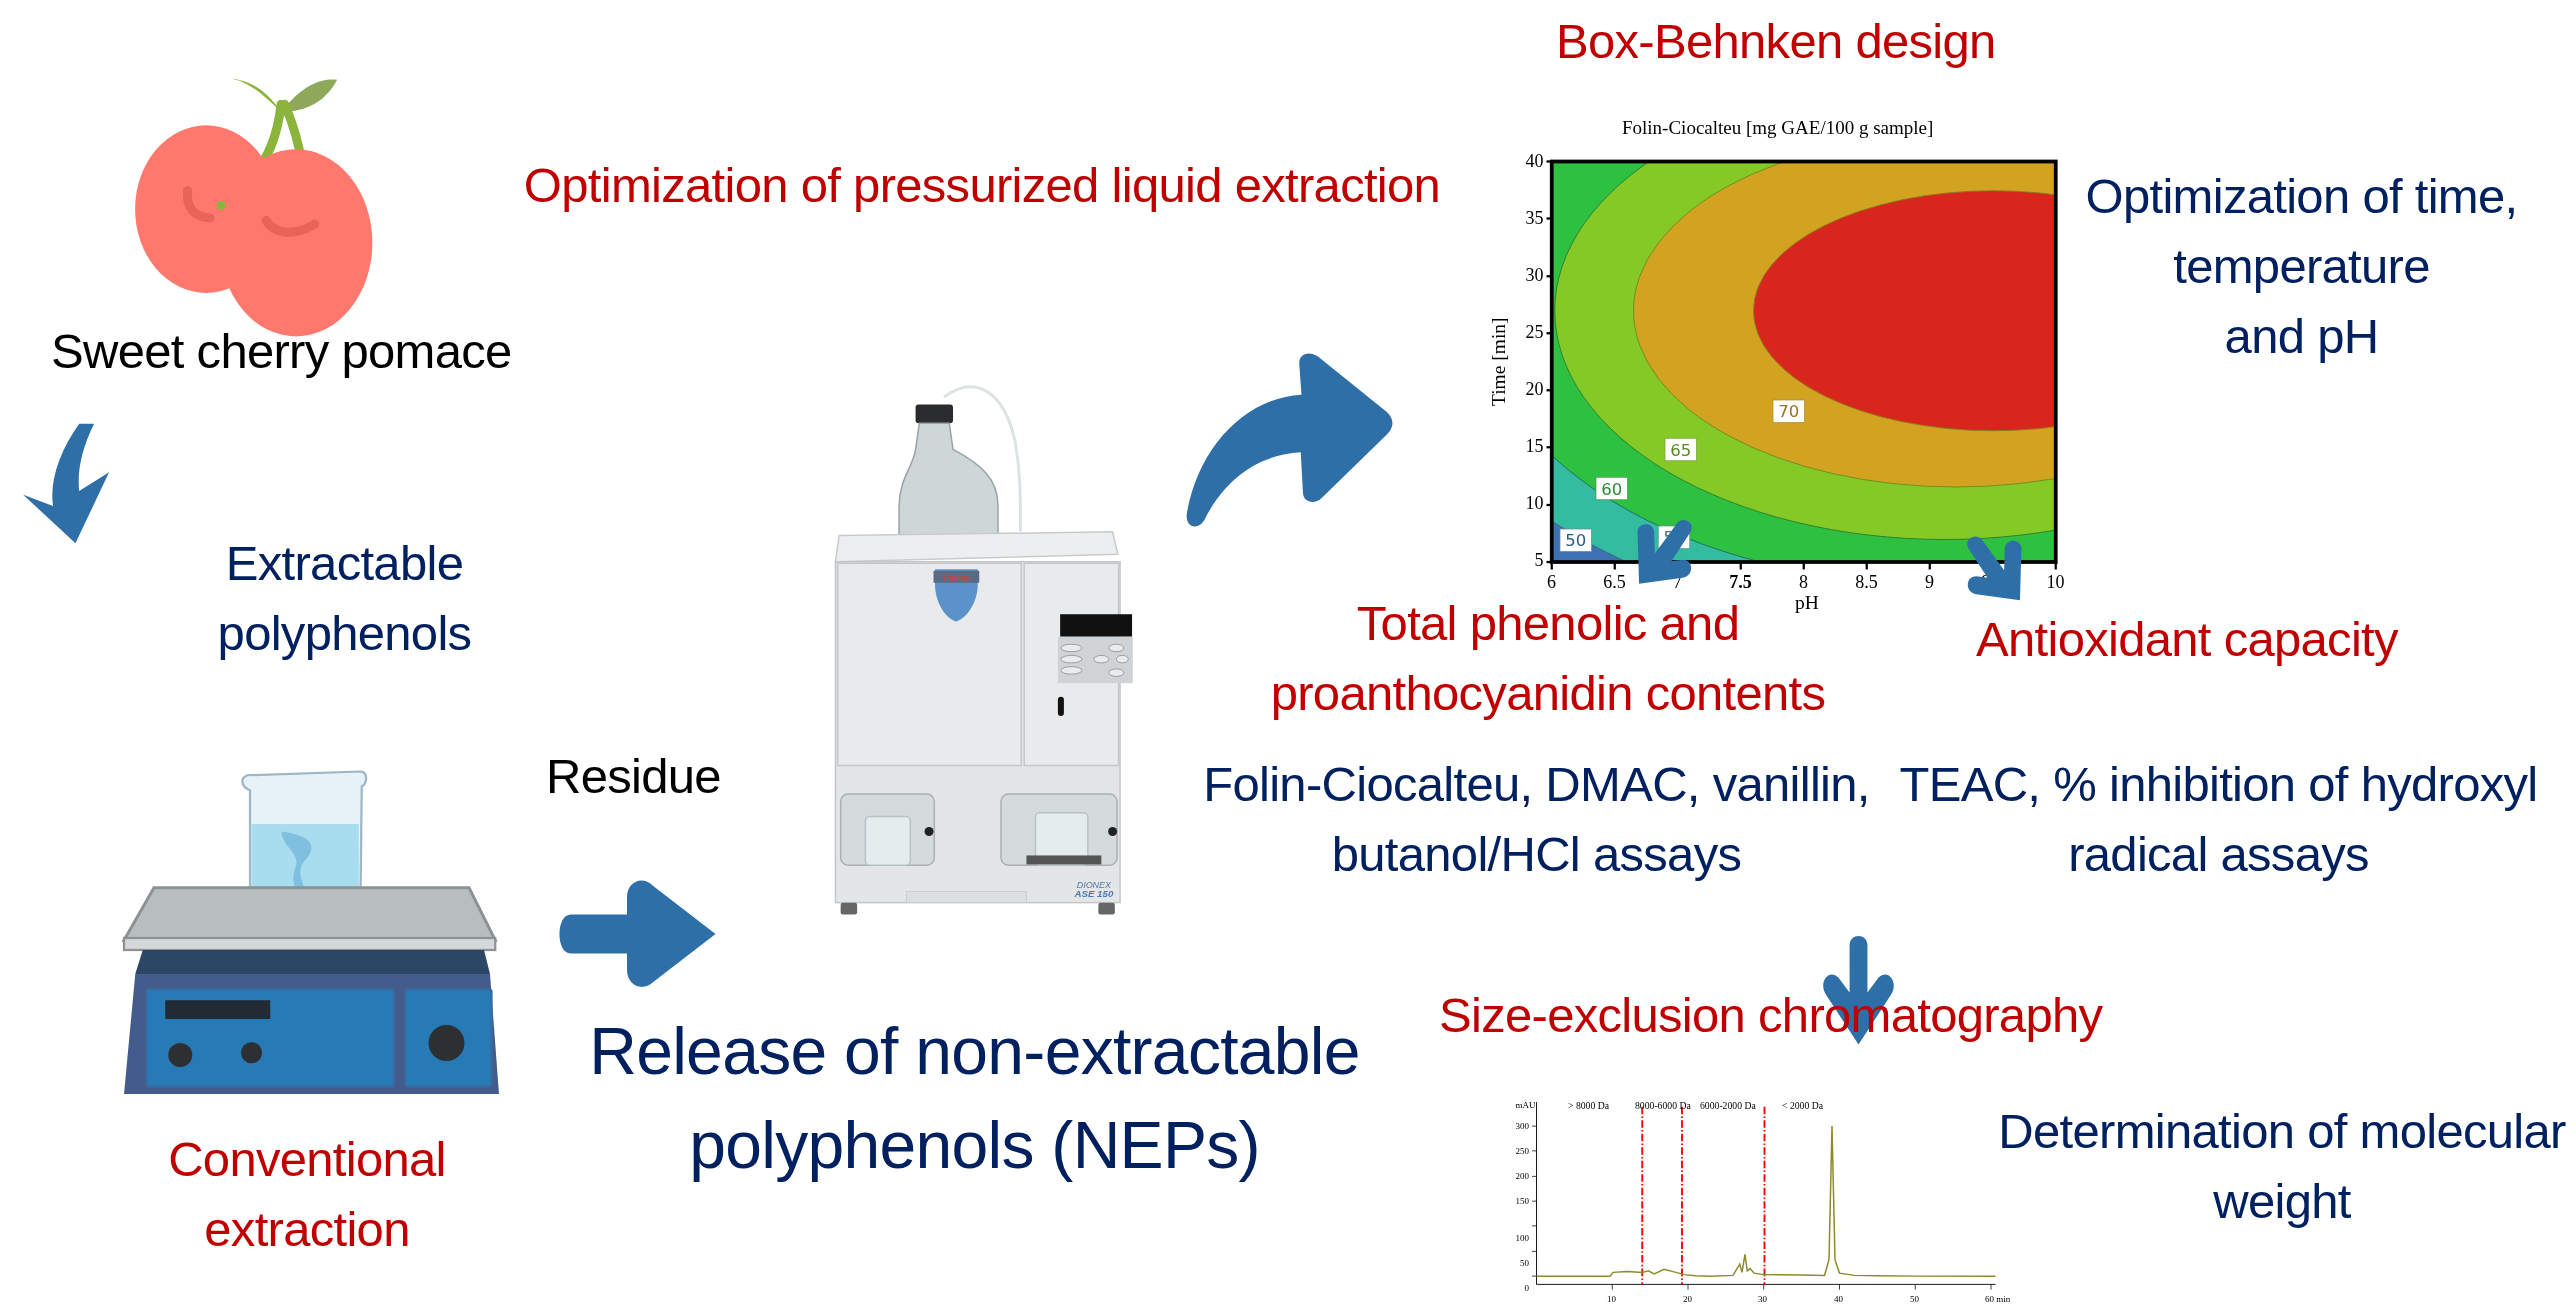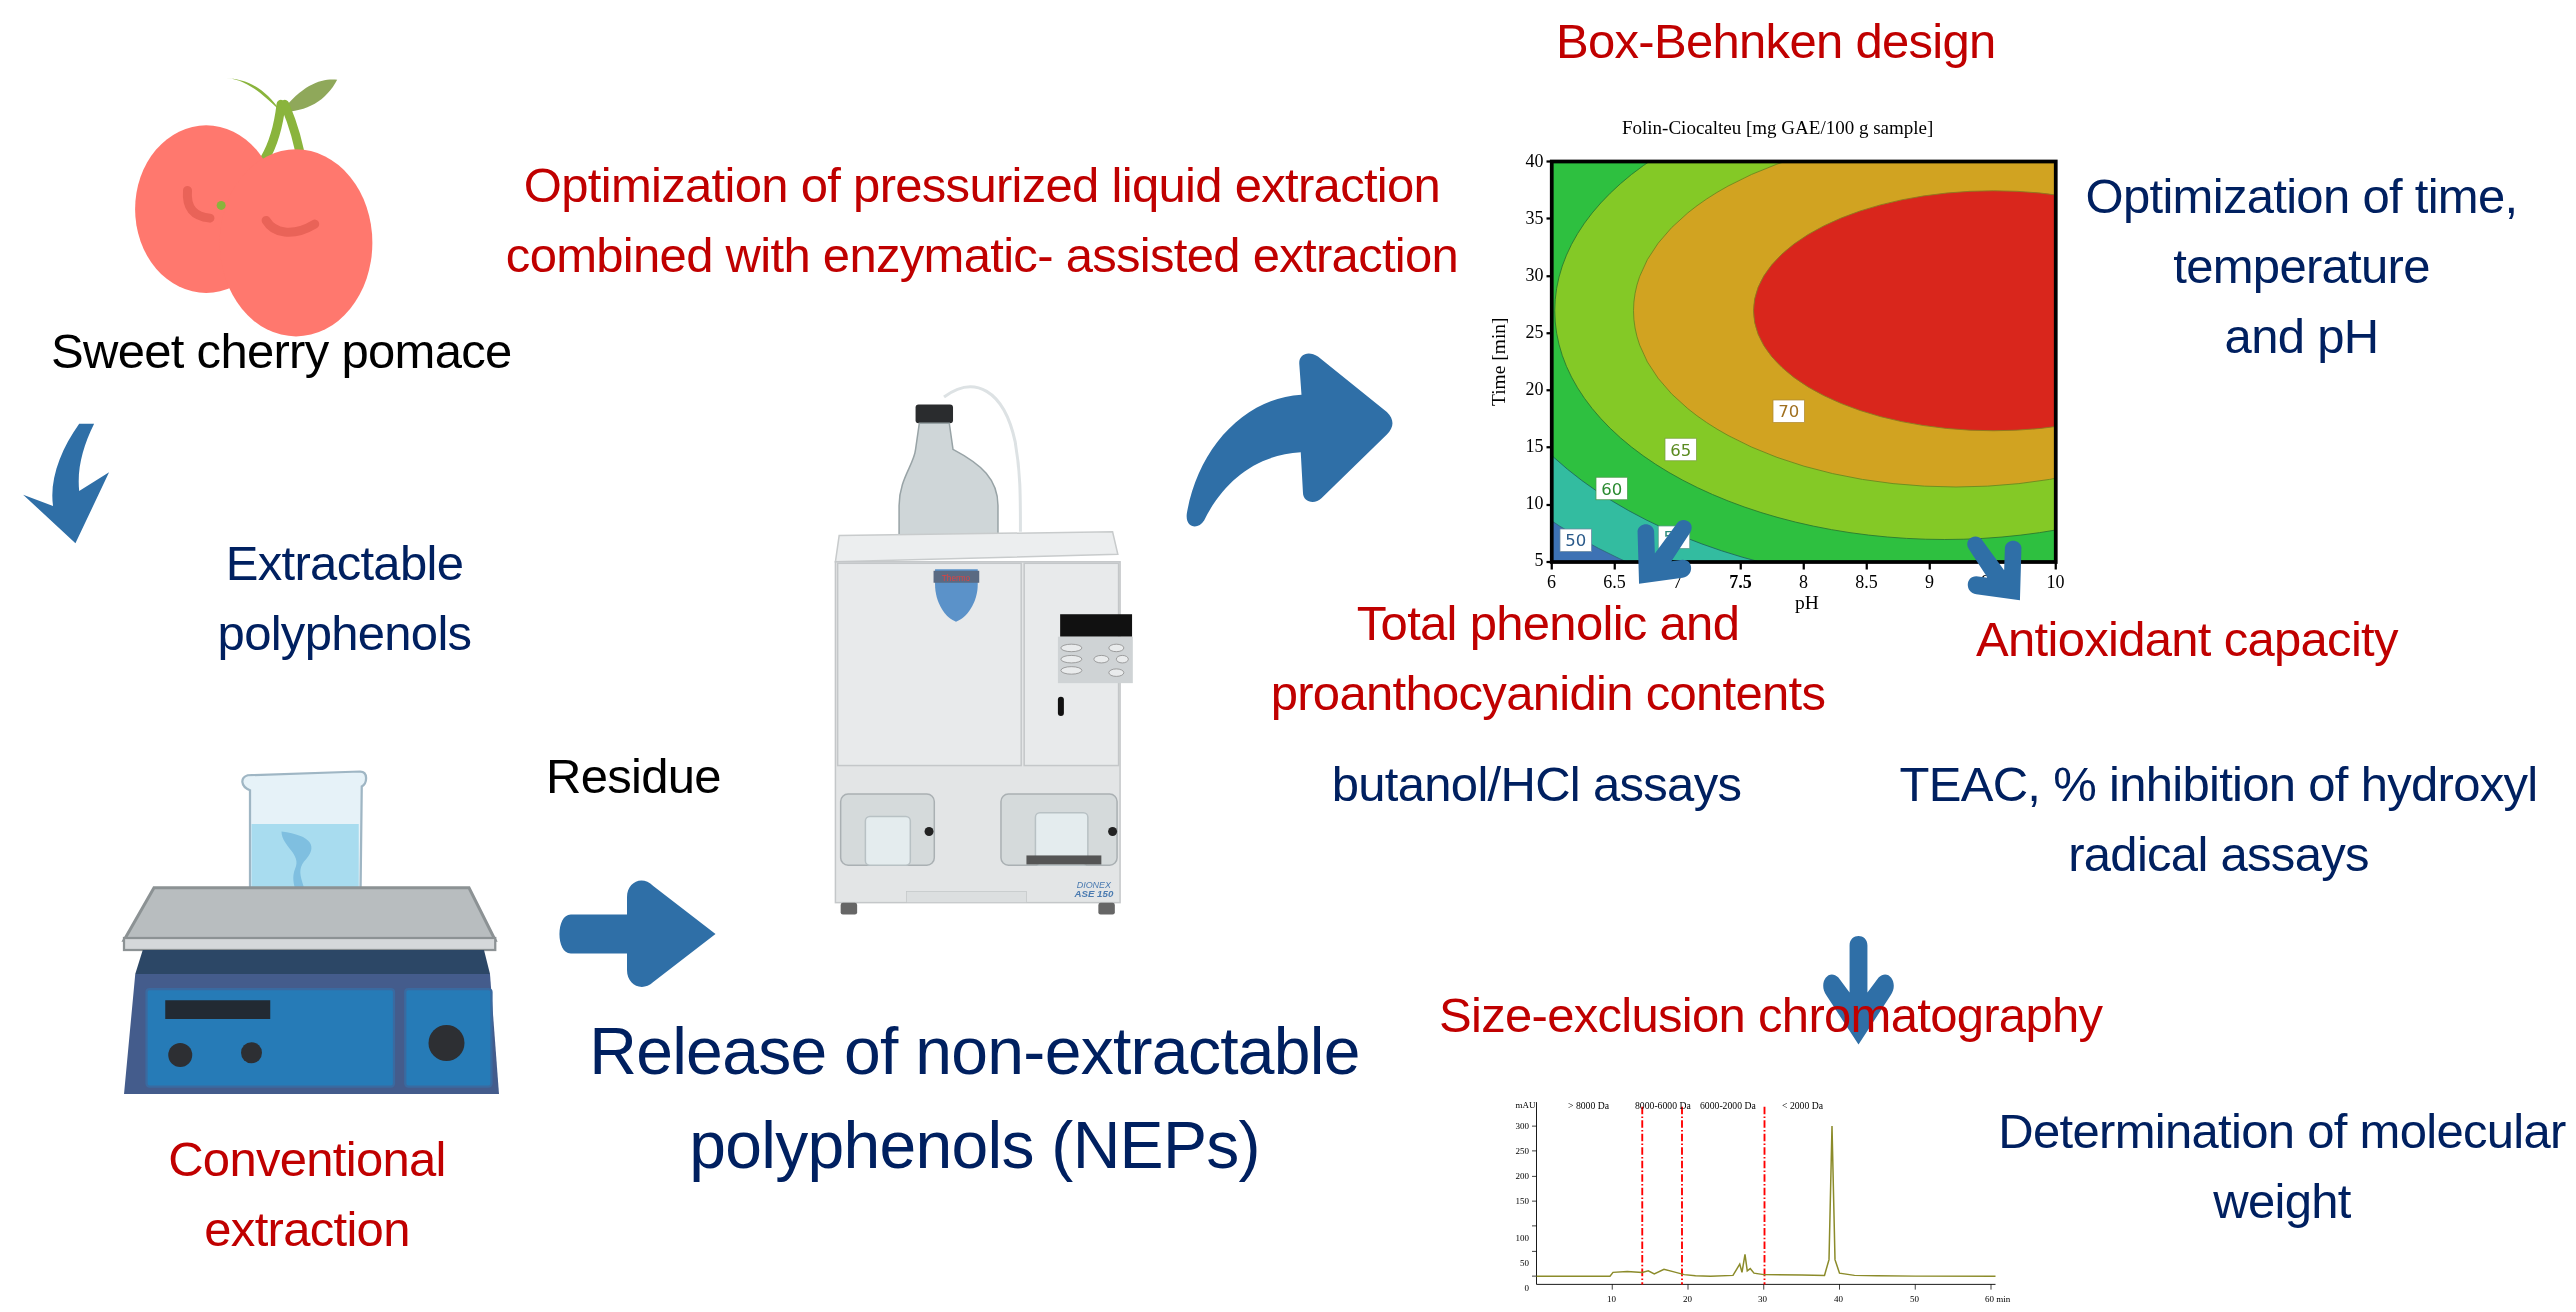--- a/index.html
+++ b/index.html
@@ -73,21 +73,20 @@
 
 <div class="txt black" style="left:546px; top:752px; font-size:49px;">Residue</div>
 <div class="abs" style="left:552px; top:871px; width:165px; height:126px;">
   <svg width="165" height="126" viewBox="0 0 220 168">
     <path d="M25 58 L100 58 L100 35 C100 15 120 5 135 20 L218 84 L135 148 C120 162 100 152 100 132 L100 110 L25 110 C5 110 5 58 25 58 Z" fill="#2f6fa7"></path>
   </svg>
 </div>
 
 <div class="txt red center" style="left:431px; top:150px; width:1102px; font-size:49px; line-height:70px;">
   <span class="line">Optimization of pressurized liquid extraction</span>
-  <span class="line">combined with enzymatic- assisted extraction</span>
 </div>
 
 <div class="abs" style="left:824px; top:382px; width:300px; height:633px;">
   <svg width="300" height="633" viewBox="0 0 400 845">
 
     <path d="M160 20 C200 -10 240 10 255 80 C262 120 262 150 262 200" stroke="#dde2e4" stroke-width="4" fill="none"></path>
 
     <rect x="122" y="30" width="50" height="25" rx="4" fill="#2a2c2e"></rect>
     <path d="M127 55 L167 55 L172 90 C210 110 232 130 232 165 L232 230 L100 230 L100 165 C100 130 120 110 122 90 Z" fill="#cfd6d8" stroke="#98a3a6" stroke-width="2"></path>
 
@@ -244,20 +243,21 @@
   <svg width="64" height="79" viewBox="0 0 85 105">
     <path d="M75 30 C73 18 55 18 53 30 L52 60 L22 19 C15 10 -3 18 5 32 L30 70 L15 68 C0 68 0 90 15 92 L73 100 Z" fill="#2f6fa7"></path>
   </svg>
 </div>
 
 <div class="txt red center" style="left:1222px; top:588px; width:652px; font-size:49px; line-height:70px;">
   <span class="line">Total phenolic and</span>
   <span class="line">proanthocyanidin contents</span>
 </div>
 <div class="txt navy center" style="left:1132px; top:749px; width:809px; font-size:49px; line-height:70px;">
+  <span class="line">Folin-Ciocalteu, DMAC, vanillin,</span>
   <span class="line">butanol/HCl assays</span>
 </div>
 
 <div class="txt red" style="left:1976px; top:615px; font-size:49px;">Antioxidant capacity</div>
 <div class="txt navy center" style="left:1844px; top:749px; width:749px; font-size:49px; line-height:70px;">
   <span class="line">TEAC, % inhibition of hydroxyl</span>
   <span class="line">radical assays</span>
 </div>
 
 <div class="abs" style="left:1825px; top:934px; width:67px; height:111px;">

